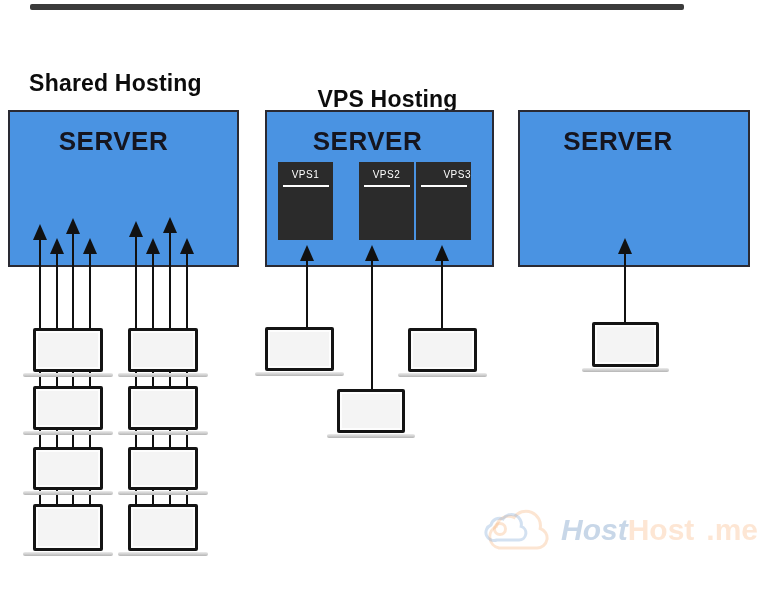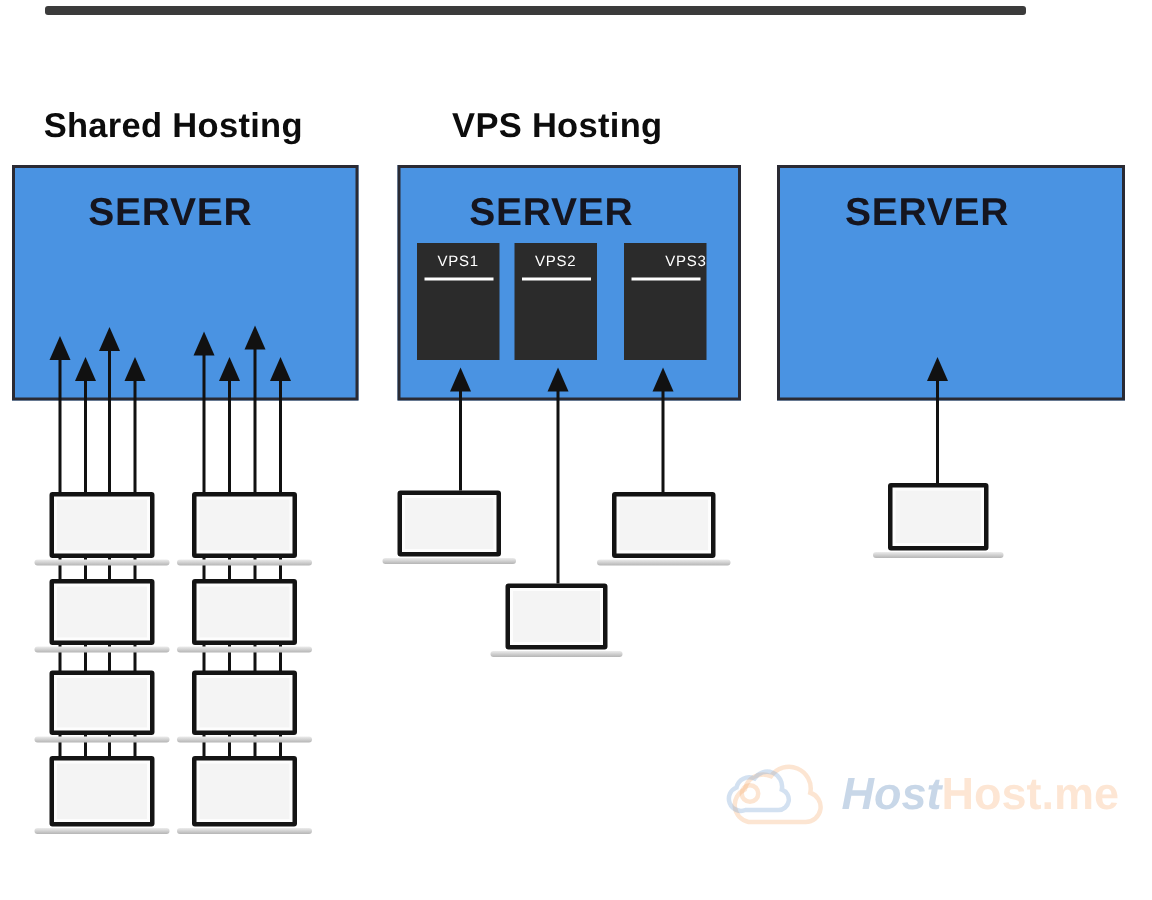--- a/index.html
+++ b/index.html
@@ -52,44 +52,44 @@
   }
   .watermark{
     position:absolute;left:483px;top:502px;width:280px;height:56px;
     display:flex;align-items:center;
   }
   .wm-text{
     font-size:30px;font-weight:bold;white-space:nowrap;line-height:56px;
   }
   .wm-host{color:rgba(110,150,195,0.38);font-style:italic;}
   .wm-guide{color:rgba(246,160,90,0.26);}
-  .wm-tld{color:rgba(246,160,90,0.26);}
+  .wm-tld{color:rgba(246,160,90,0.26);margin-left:12px;}
   .wm-cloud{margin-right:6px;}
 </style>
 </head>
 <body>
 
 <div id="canvas">
 
   <div class="top-line"></div>
 
   <div class="section-title" style="left:8px;width:215px;">Shared Hosting</div>
-  <div class="section-title" style="left:257px;width:229px;">VPS Hosting</div>
+  <div class="section-title" style="left:273px;width:229px;margin-top:16px;">VPS Hosting</div>
 
   <div class="server-box" style="left:8px;width:231px;">
     <div class="server-label" style="transform:translateX(-10px);">SERVER</div>
   </div>
 
   <div class="server-box" style="left:265px;width:229px;">
     <div class="server-label" style="transform:translateX(-12px);">SERVER</div>
     <div class="vps-box" style="left:11px;">
       <span class="vps-label">VPS1</span>
       <span class="vps-underline"></span>
     </div>
-    <div class="vps-box" style="left:76px;">
+    <div class="vps-box" style="left:92px;">
       <span class="vps-label">VPS2</span>
       <span class="vps-underline"></span>
     </div>
     <div class="vps-box" style="left:149px;text-align:right;">
       <span class="vps-label">VPS3</span>
       <span class="vps-underline"></span>
     </div>
   </div>
 
   <div class="server-box" style="left:518px;width:232px;">

